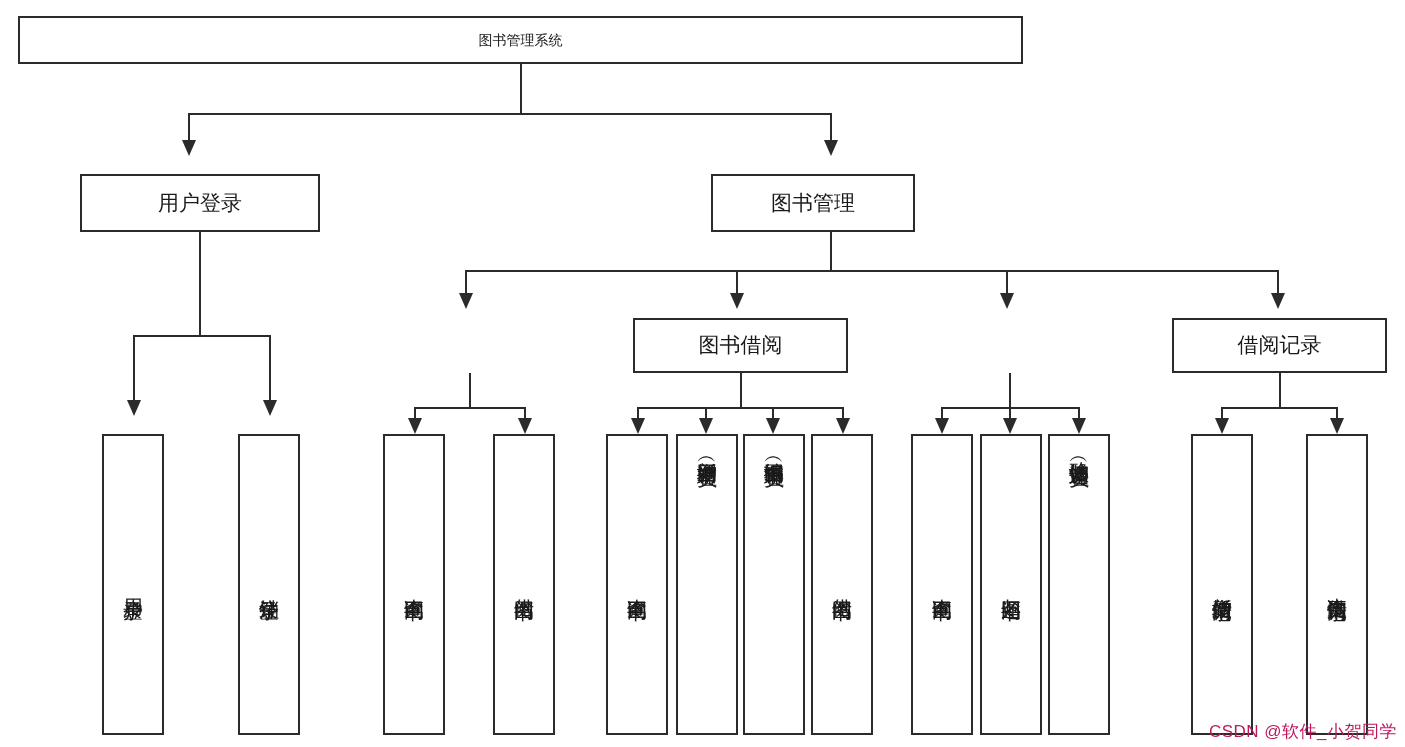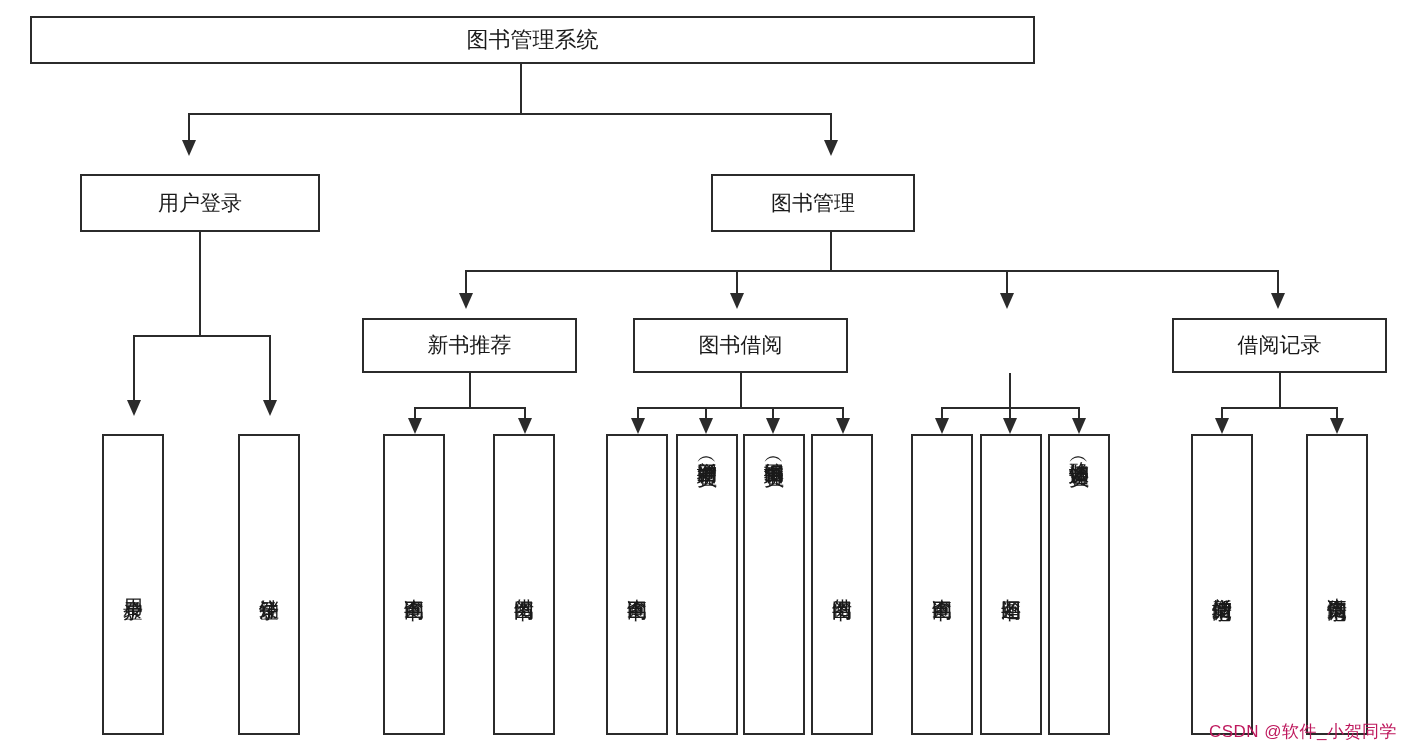--- a/index.html
+++ b/index.html
@@ -25,21 +25,21 @@
     display:flex;
     align-items:center;
     justify-content:center;
     text-align:center;
     line-height:1.18;
     color:#1a1a1a;
     z-index:3;
   }
   .node .lbl{display:block;}
 
-  .node.root{font-size:22px;margin-left:12px;}
+  .node.root{font-size:14px;}
   .node.lvl1{font-size:21px;}
   .node.lvl2{font-size:21px;}
 
   
   .node.leaf{
     font-size:20px;
     align-items:flex-start;
     justify-content:center;
     padding-top:10px;
   }
@@ -128,23 +128,20 @@
 
   <div class="vline" style="left:736px; top:270px; width:2px; height:26px;"></div>
   <div class="arrow" style="left:730px; top:293px;"></div>
 
   <div class="vline" style="left:1006px; top:270px; width:2px; height:26px;"></div>
   <div class="arrow" style="left:1000px; top:293px;"></div>
 
   <div class="vline" style="left:1277px; top:270px; width:2px; height:26px;"></div>
   <div class="arrow" style="left:1271px; top:293px;"></div>
 
-  <div class="node lvl2" style="left:362px; top:318px; width:215px; height:55px;">
-    <span class="lbl">新书推荐</span>
-  </div>
 
   <div class="node lvl2" style="left:633px; top:318px; width:215px; height:55px;align-items:center;">
     <span class="lbl">图书借阅</span>
   </div>
 
 
   <div class="node lvl2" style="left:1172px; top:318px; width:215px; height:55px;">
     <span class="lbl">借阅记录</span>
   </div>
 

